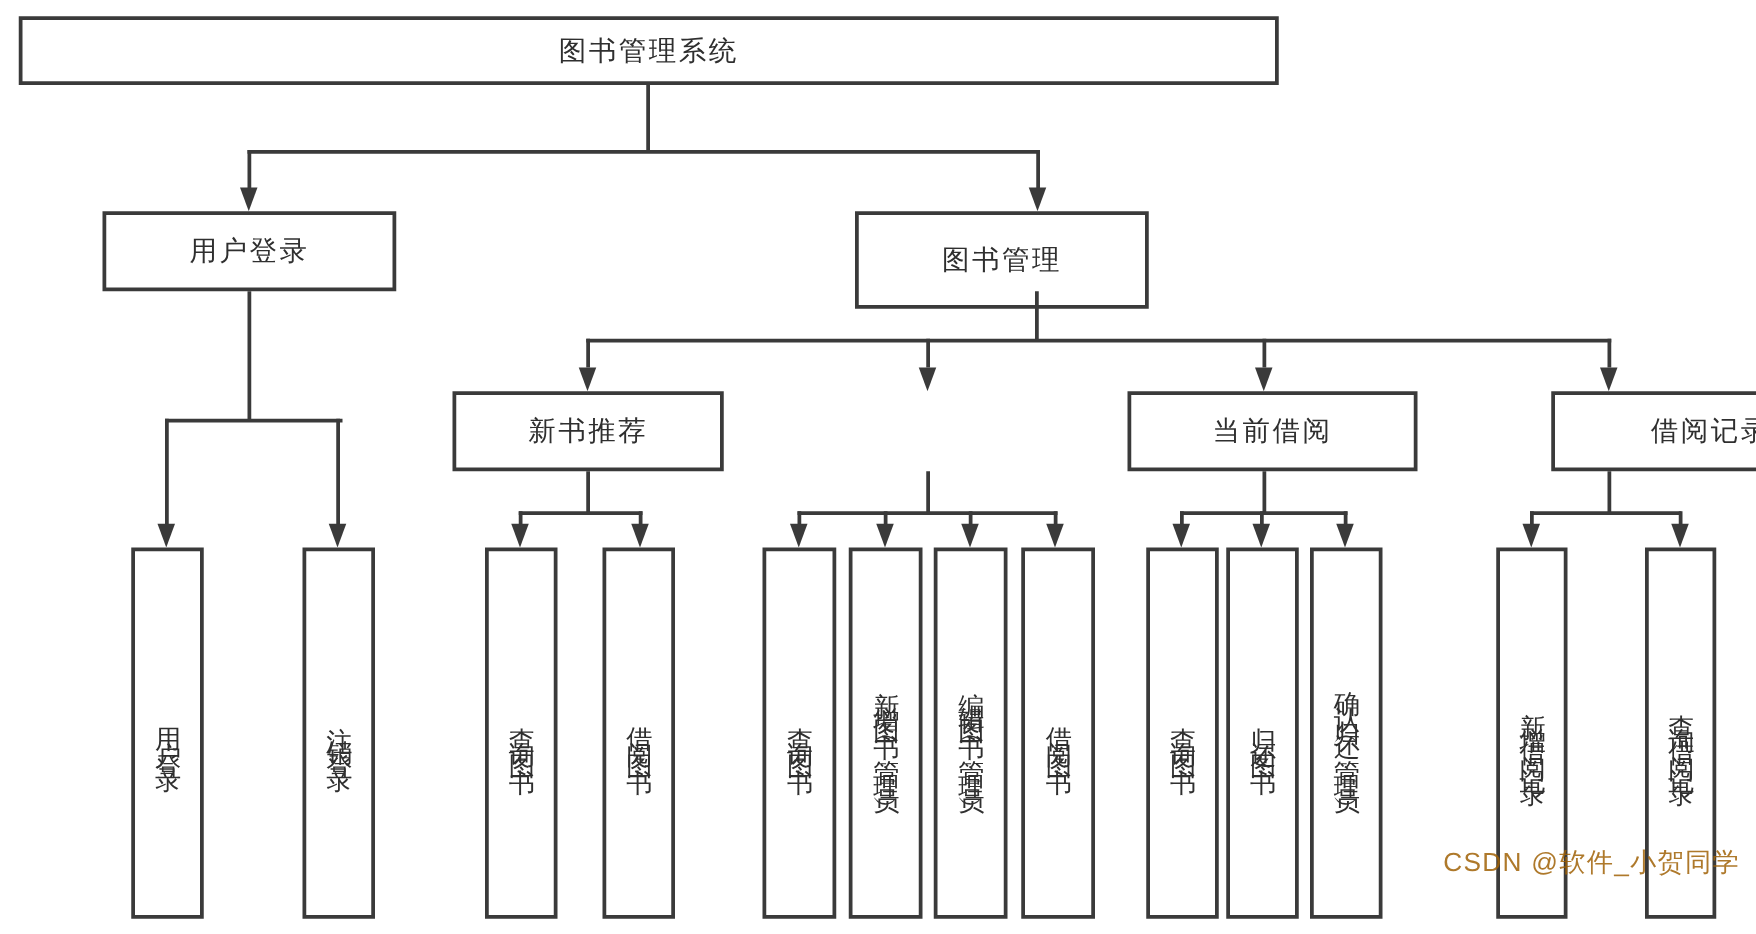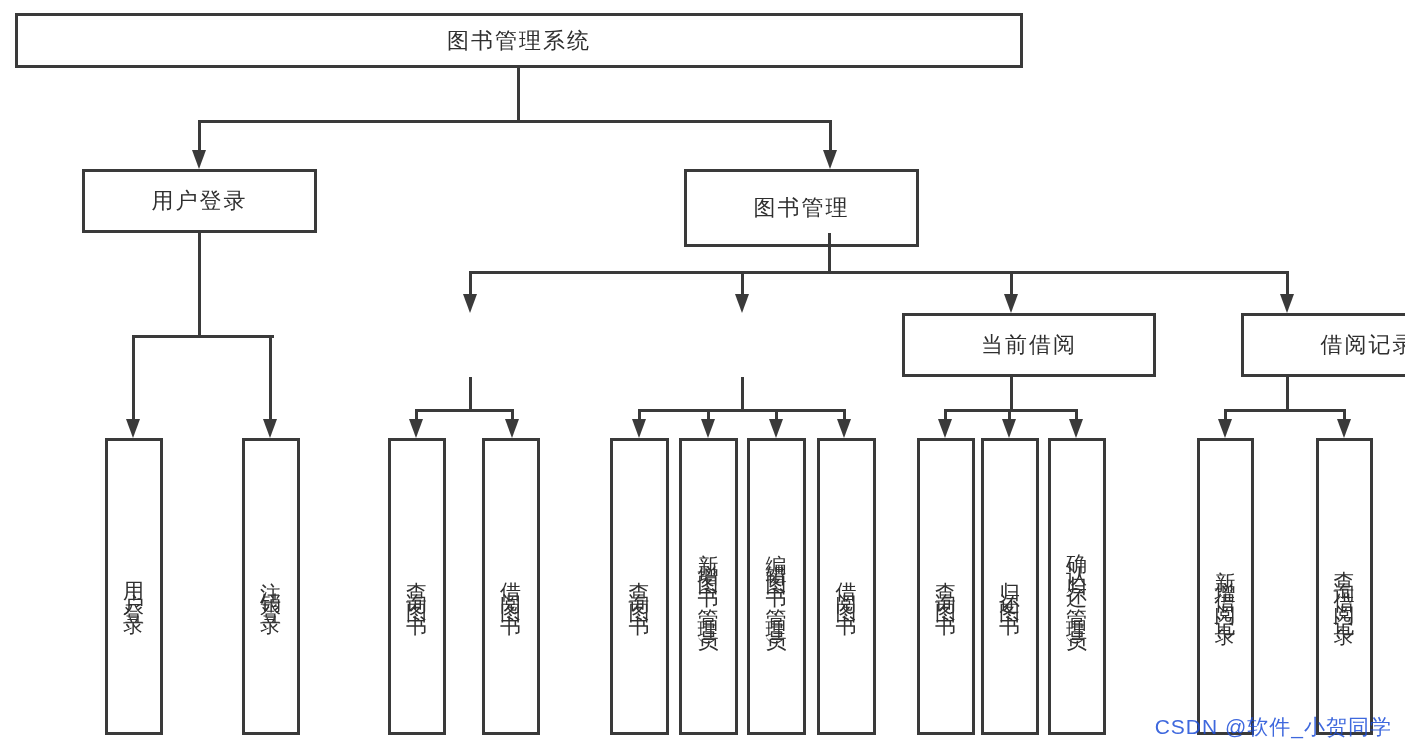--- a/index.html
+++ b/index.html
@@ -17,22 +17,22 @@
     font-size:21px;letter-spacing:11px;line-height:1;
     white-space:normal;
   }
   .line{position:absolute;background:#3a3a3a;}
   .arrowhead{
     position:absolute;width:0;height:0;
     border-left:7px solid transparent;border-right:7px solid transparent;
     border-top:19px solid #3a3a3a;
   }
   .watermark{
-    position:absolute;right:13px;top:713px;
-    font-size:21px;color:#1d4ed8;opacity:.85;letter-spacing:1px;z-index:5;
+    position:absolute;right:13px;top:676px;
+    font-size:21px;color:#a16207;opacity:.85;letter-spacing:1px;z-index:5;
     white-space:nowrap;
   }
 </style>
 </head>
 <body>
 
 <div class="canvas">
 
   <div class="box" style="left:15px;top:13px;width:1008px;height:55px">图书管理系统</div>
 
@@ -57,21 +57,22 @@
   <div class="line" style="left:469px;top:271px;width:820px;height:3px"></div>
   <div class="line" style="left:469px;top:271px;width:3px;height:23px"></div>
   <div class="arrowhead" style="left:463px;top:294px"></div>
   <div class="line" style="left:741px;top:271px;width:3px;height:23px"></div>
   <div class="arrowhead" style="left:735px;top:294px"></div>
   <div class="line" style="left:1010px;top:271px;width:3px;height:23px"></div>
   <div class="arrowhead" style="left:1004px;top:294px"></div>
   <div class="line" style="left:1286px;top:271px;width:3px;height:23px"></div>
   <div class="arrowhead" style="left:1280px;top:294px"></div>
 
-  <div class="box" style="left:902px;top:313px;width:254px;height:64px">当前借阅</div>
+  <div class="box" style="left:362px;top:313px;width:217px;height:64px">新书推荐</div>
+  <div class="box" style="left:902px;top:313px;width:232px;height:64px">当前借阅</div>
   <div class="box" style="left:1241px;top:313px;width:255px;height:64px">借阅记录</div>
 
   <div class="line" style="left:469px;top:377px;width:3px;height:34px"></div>
   <div class="line" style="left:415px;top:409px;width:99px;height:3px"></div>
   <div class="line" style="left:415px;top:409px;width:3px;height:12px"></div>
   <div class="arrowhead" style="left:409px;top:419px"></div>
   <div class="line" style="left:511px;top:409px;width:3px;height:12px"></div>
   <div class="arrowhead" style="left:505px;top:419px"></div>
 
   <div class="line" style="left:741px;top:377px;width:3px;height:34px"></div>

